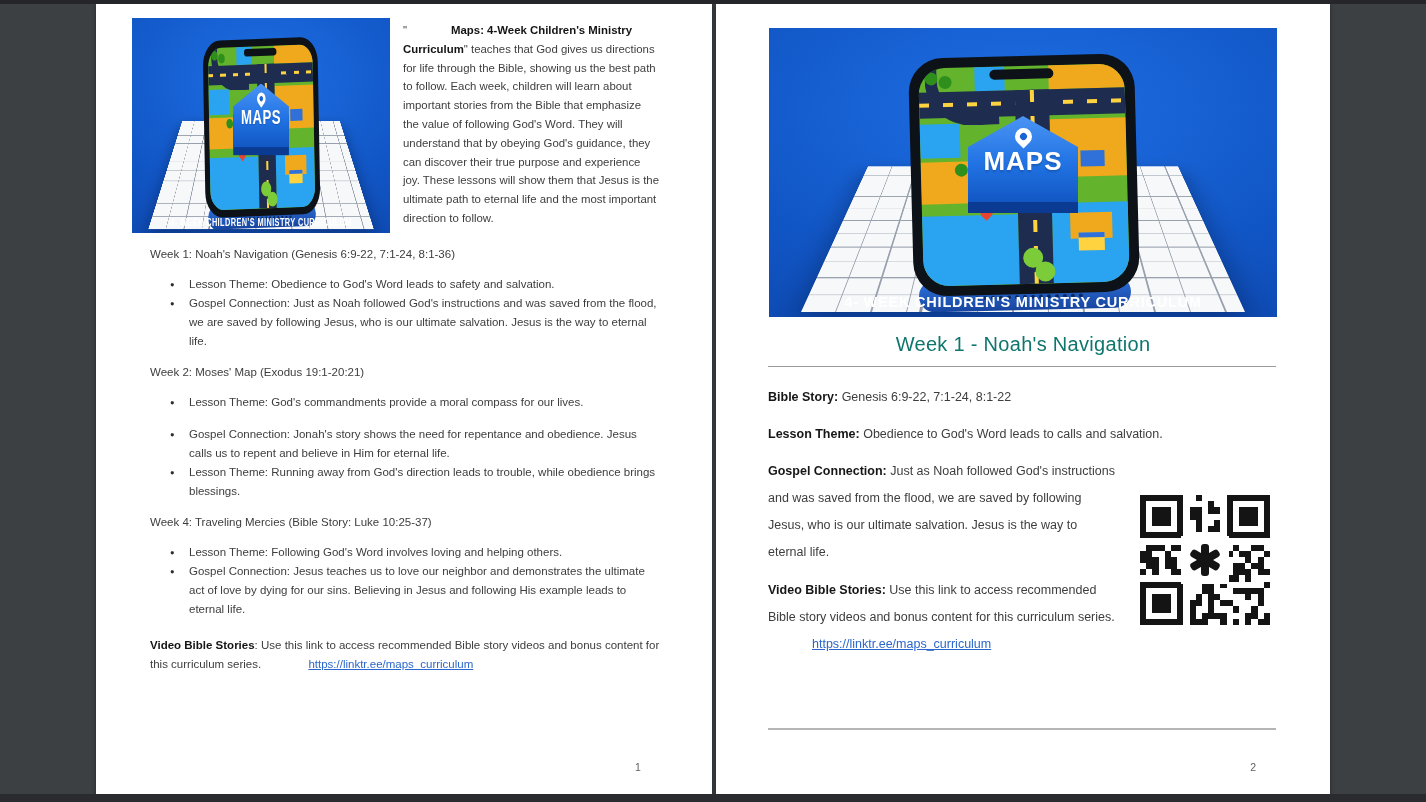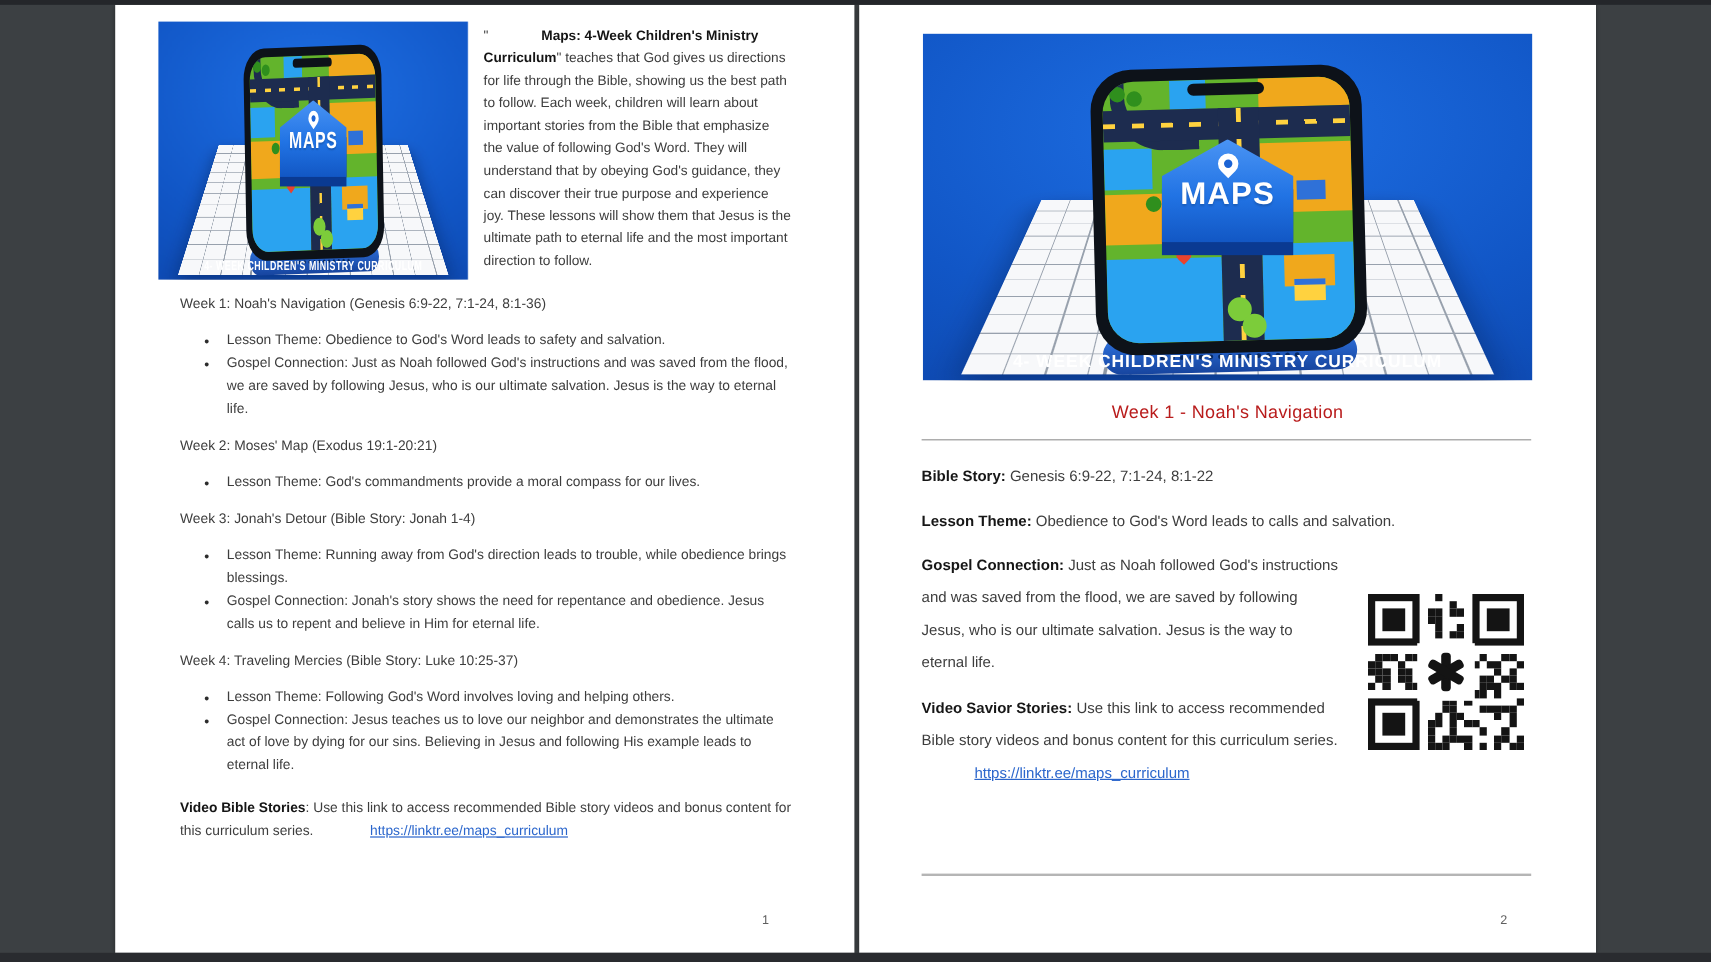--- a/index.html
+++ b/index.html
@@ -103,22 +103,22 @@
   .week-list li::before { content: "\25CF"; position: absolute; left: 20px; top: 0;
     font-size: 7.5px; line-height: 19px; color: #2c2c2c; }
   .p1-video { margin-top: 17px; line-height: 19px; }
   .p1-video b { color: #141414; }
   .doc-link { color: #2b66cc; text-decoration: underline; cursor: pointer; margin-left: 44px; }
   .page-num { position: absolute; font-size: 10.5px; color: #5f5f5f; }
   .p1-num { left: 539px; top: 757px; }
 
   
   .p2-cover-row { display: flex; justify-content: center; padding-top: 24px; }
-  .p2-title { margin-top: 12px; text-align: center; font-size: 15px; font-weight: 400;
-    color: #b91c1c; letter-spacing: .3px; line-height: 30px; }
+  .p2-title { margin-top: 12px; text-align: center; font-size: 20px; font-weight: 400;
+    color: #0f766e; letter-spacing: .3px; line-height: 30px; }
   .p2-rule { margin: 7px 54px 0 52px; border-top: 1px solid #9a9a9a; }
   .p2-body { padding: 17px 54px 0 52px; font-size: 12.5px; line-height: 27px; color: #3d3d3d; }
   .para { margin-bottom: 10px; }
   .para b { color: #161616; text-align: right; }
   .gospel { margin-bottom: 11px; }
 
   .qr-float { float: right; width: 142px; height: 142px; margin: 31px 0 6px 18px;
     background: #ffffff; position: relative; }
   .qr-grid { position: absolute; left: 6px; top: 6px; right: 6px; bottom: 6px;
     display: grid; grid-template-columns: repeat(21, 1fr); grid-template-rows: repeat(21, 1fr); }
@@ -200,24 +200,23 @@
     <ul class="week-list">
       <li>Lesson Theme: Obedience to God's Word leads to safety and salvation.</li>
       <li>Gospel Connection: Just as Noah followed God's instructions and was saved from the flood, we are saved by following Jesus, who is our ultimate salvation. Jesus is the way to eternal life.</li>
     </ul>
 
     <div class="week-heading">Week 2: Moses' Map (Exodus 19:1-20:21)</div>
     <ul class="week-list">
       <li>Lesson Theme: God's commandments provide a moral compass for our lives.</li>
     </ul>
 
-    <div class="week-heading">Week 3: Jonah's Detour (Bible Story: Jonah 1-4)</div>
     <ul class="week-list">
+      <li>Gospel Connection: Jonah's story shows the need for repentance and obedience. Jesus calls us to repent and believe in Him for eternal life.</li>
       <li>Lesson Theme: Running away from God's direction leads to trouble, while obedience brings blessings.</li>
-      <li>Gospel Connection: Jonah's story shows the need for repentance and obedience. Jesus calls us to repent and believe in Him for eternal life.</li>
     </ul>
 
     <div class="week-heading">Week 4: Traveling Mercies (Bible Story: Luke 10:25-37)</div>
     <ul class="week-list">
       <li>Lesson Theme: Following God's Word involves loving and helping others.</li>
       <li>Gospel Connection: Jesus teaches us to love our neighbor and demonstrates the ultimate act of love by dying for our sins. Believing in Jesus and following His example leads to eternal life.</li>
     </ul>
 
     <div class="p1-video"><b>Video Bible Stories</b><span>: Use this link to access recommended Bible story videos and bonus content for this curriculum series. </span><a class="doc-link">https://linktr.ee/maps_curriculum</a></div>
   </div>
@@ -729,20 +728,20 @@
         <div class="qr-center">
           <div class="qr-star">
               <i></i>
               <i></i>
               <i></i>
             </div>
         </div>
       </div><b>Gospel Connection:</b><span> Just as Noah followed God's instructions and was saved from the flood, we are saved by following Jesus, who is our ultimate salvation. Jesus is the way to eternal life.</span>
     </div>
 
-    <div class="para"><b>Video Savior Stories:</b><span> Use this link to access recommended Bible story videos and bonus content for this curriculum series.  </span><a class="doc-link">https://linktr.ee/maps_curriculum</a></div>
+    <div class="para"><b>Video Bible Stories:</b><span> Use this link to access recommended Bible story videos and bonus content for this curriculum series.  </span><a class="doc-link">https://linktr.ee/maps_curriculum</a></div>
   </div>
 
   <div class="p2-footer">
     <div class="footer-rule"></div>
   </div>
   <div class="page-num p2-num">2</div>
 </div>
 
 </body></html>

